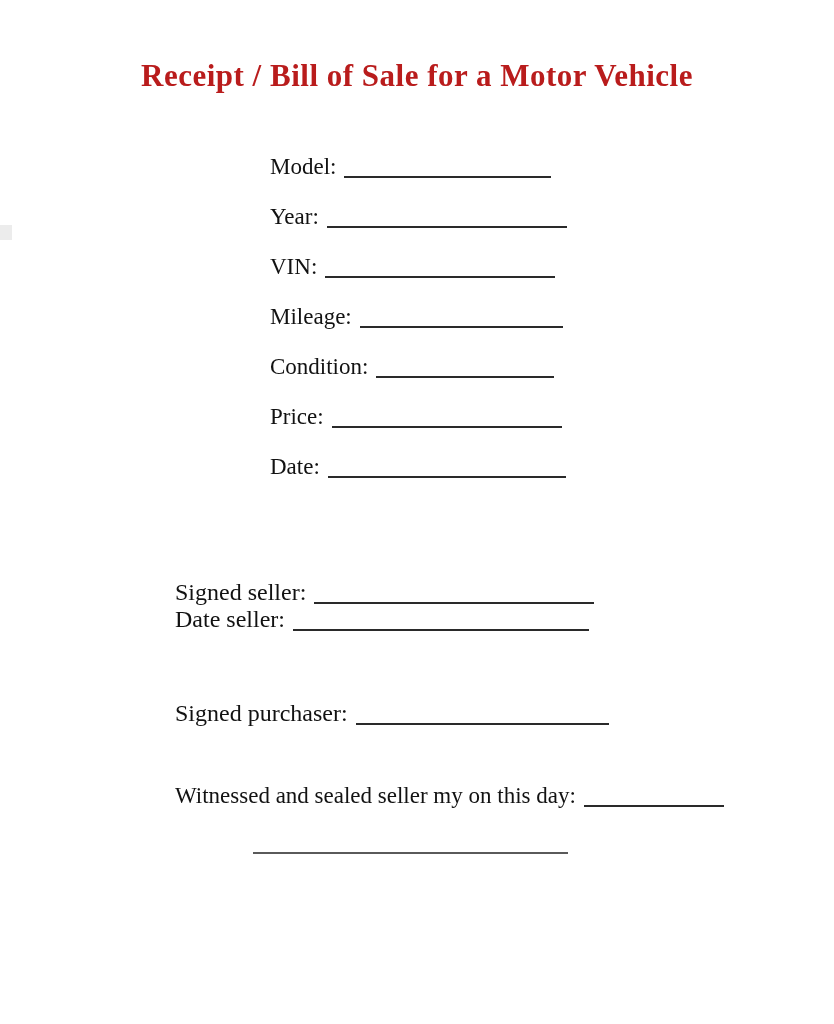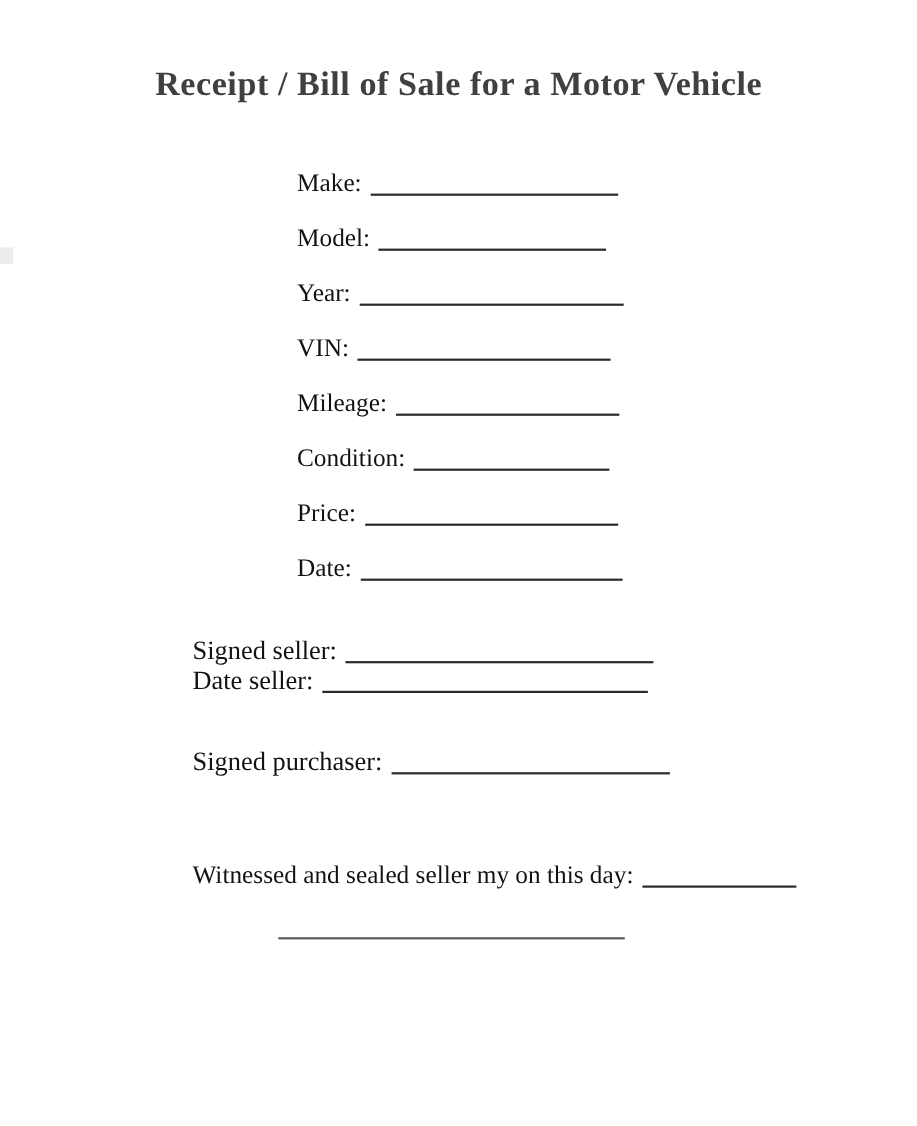--- a/index.html
+++ b/index.html
@@ -18,21 +18,21 @@
   }
   .doc-title {
     position: absolute;
     top: 58px;
     left: 0;
     width: 100%;
     text-align: center;
     font-size: 31px;
     font-weight: bold;
     letter-spacing: 0.5px;
-    color: #404040;
+    color: #b91c1c;
   }
   .vehicle-fields {
     position: absolute;
     left: 270px;
     top: 142px;
     font-size: 23px;
   }
   .vehicle-fields .field-row {
     height: 50px;
     line-height: 50px;
@@ -53,21 +53,21 @@
     position: absolute;
     left: 175px;
     font-size: 24px;
   }
   .sig-block .field-row {
     height: 27px;
     line-height: 27px;
     white-space: nowrap;
   }
   .seller-block   { top: 579px; }
-  .purchaser-block{ top: 680px; }
+  .purchaser-block{ top: 700px; }
   .witness-row {
     position: absolute;
     left: 175px;
     top: 782px;
     font-size: 23px;
     line-height: 28px;
     white-space: nowrap;
   }
   .notary-line {
     position: absolute;
@@ -91,23 +91,20 @@
 </head>
 <body>
 
 <div class="page">
 
   <div class="scan-artifact"></div>
 
   <div class="doc-title">Receipt / Bill of Sale for a Motor Vehicle</div>
 
   <div class="vehicle-fields">
-    <div class="field-row">
-      <span>Make:</span><span class="blank-line" style="width:225px"></span>
-    </div>
     <div class="field-row">
       <span>Model:</span><span class="blank-line" style="width:207px"></span>
     </div>
     <div class="field-row">
       <span>Year:</span><span class="blank-line" style="width:240px"></span>
     </div>
     <div class="field-row">
       <span>VIN:</span><span class="blank-line" style="width:230px"></span>
     </div>
     <div class="field-row">

